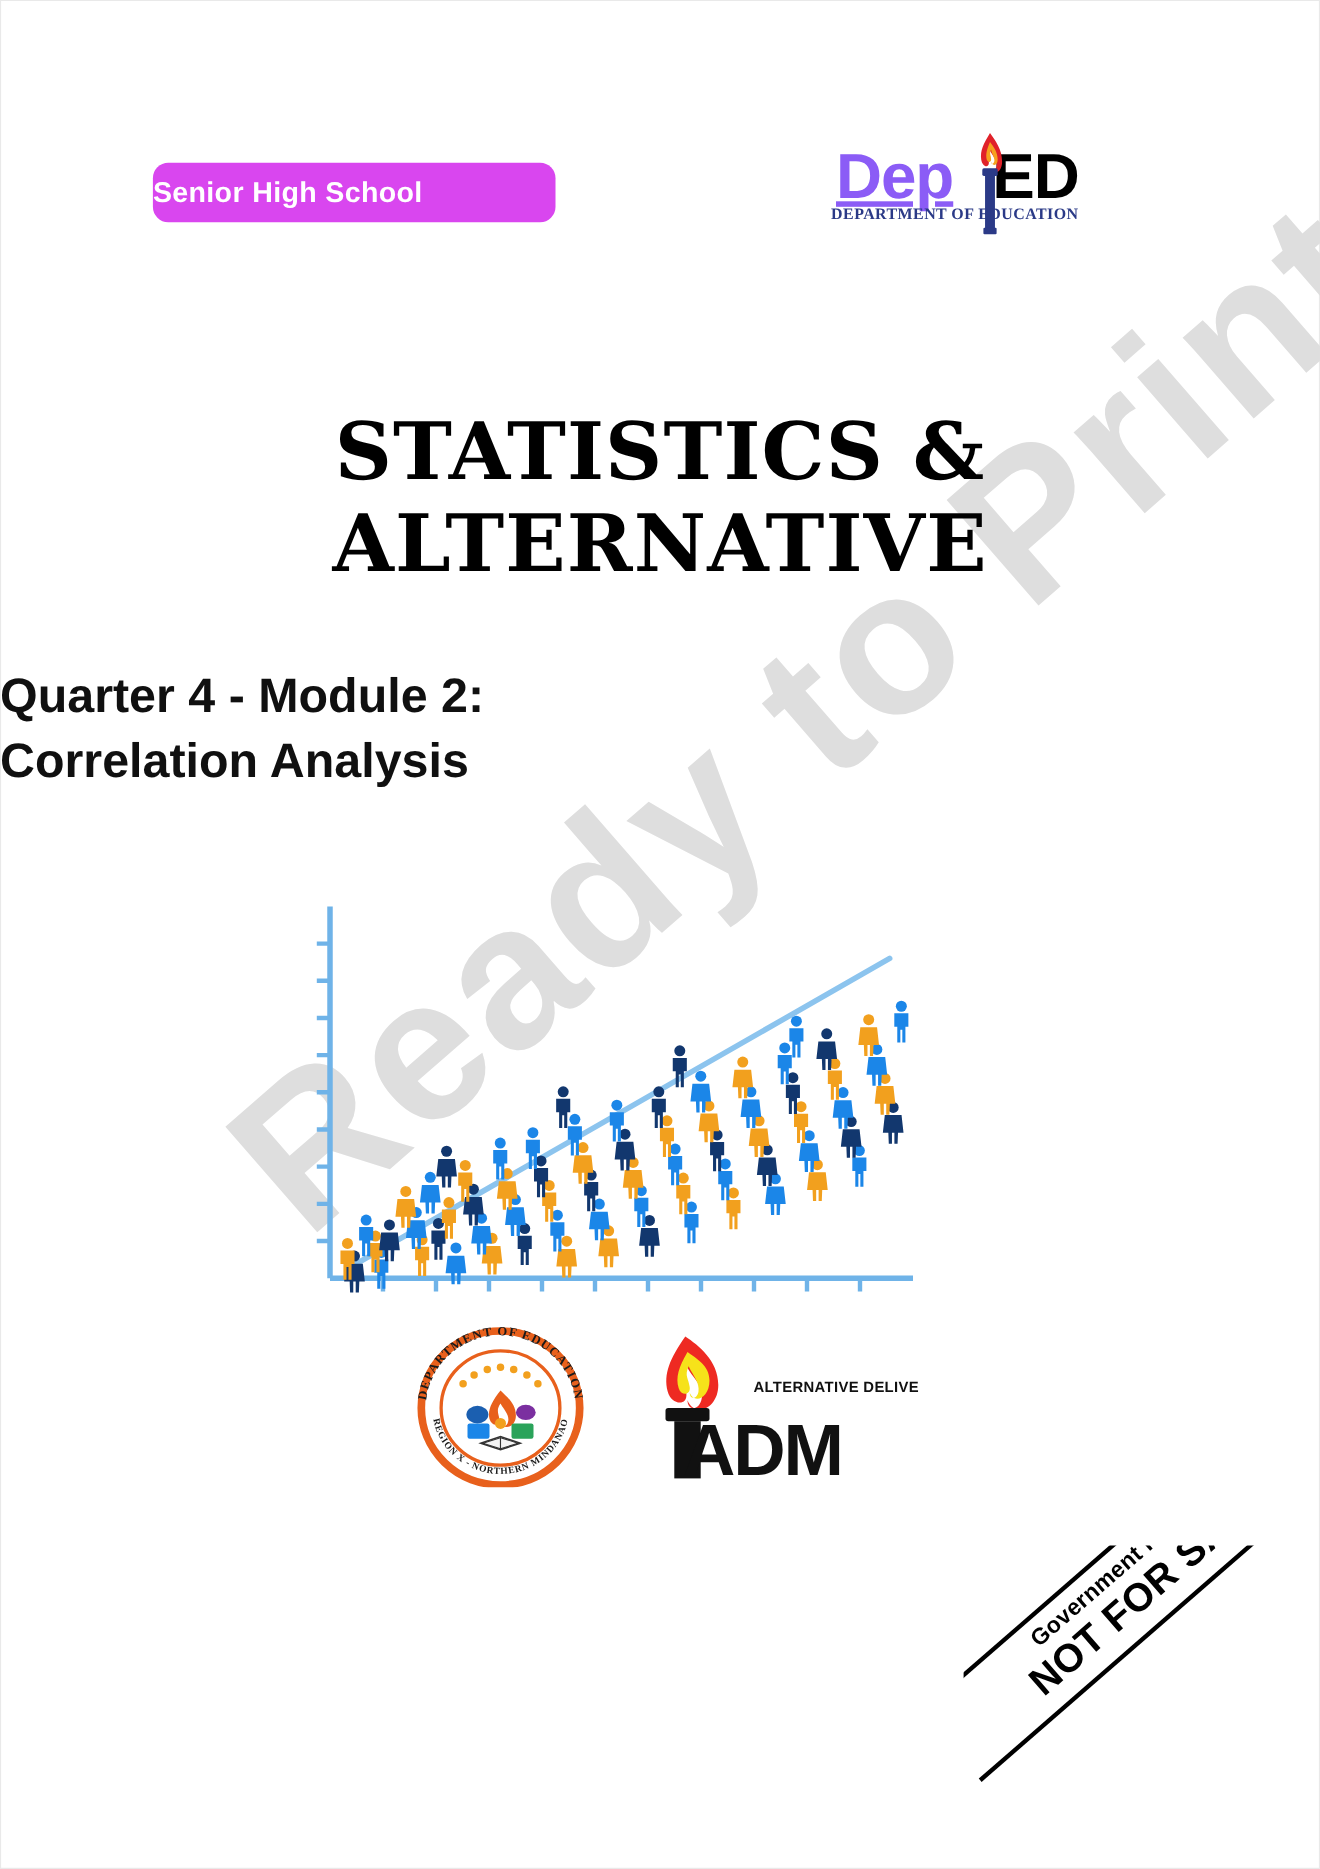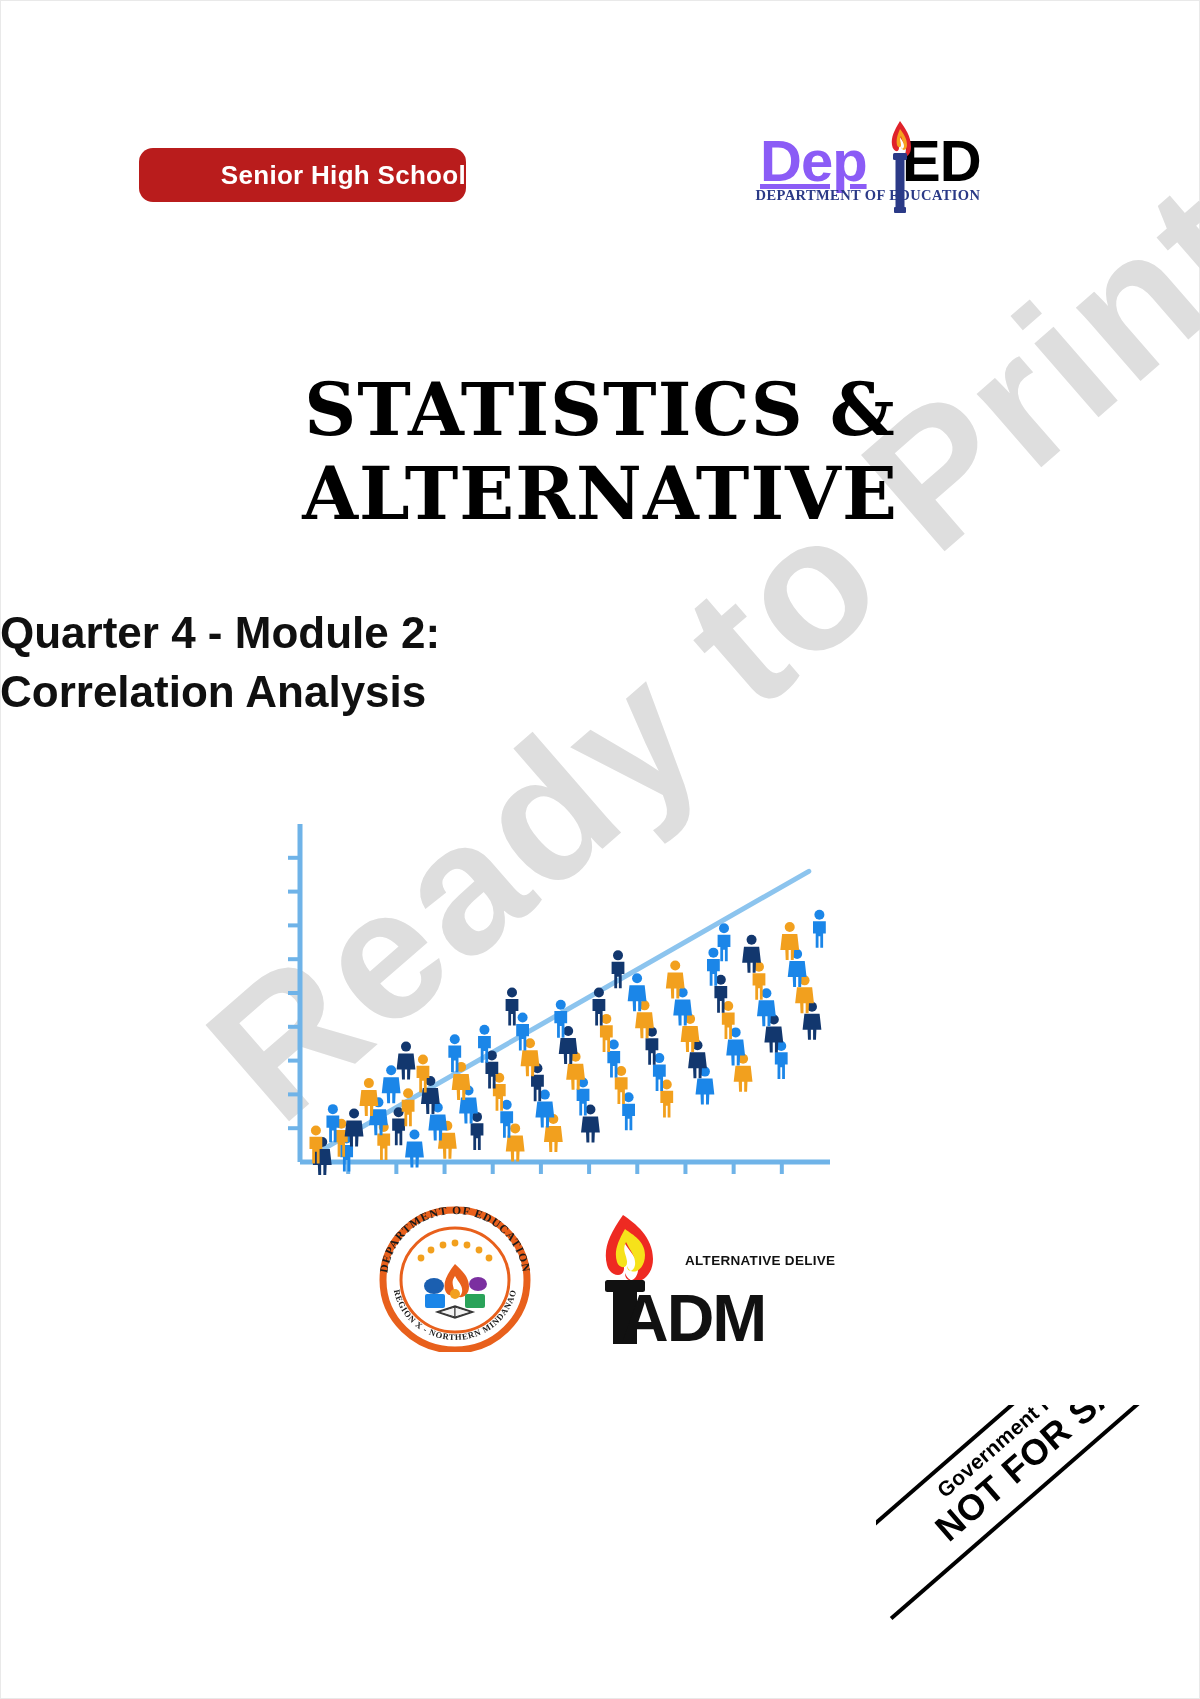--- a/index.html
+++ b/index.html
@@ -42,24 +42,24 @@
     transform:rotate(-41deg);
     transform-origin:center center;
     white-space:nowrap;
     user-select:none;
   }
 
   
   .shs-badge{
     position:absolute;
     left:139px; top:148px;
-    width:327px; height:54px;
-    background:#b91c1c;
+    width:366px; height:54px;
+    background:#d946ef;
     border-radius:14px;
-    display:flex; align-items:center; justify-content:flex-end;
+    display:flex; align-items:center; justify-content:flex-start;
     z-index:5;
   }
   .shs-badge .label{
     color:#ffffff;
     font-size:26px;
     font-weight:bold;
     letter-spacing:.3px;
   }
 
   .deped-logo{

